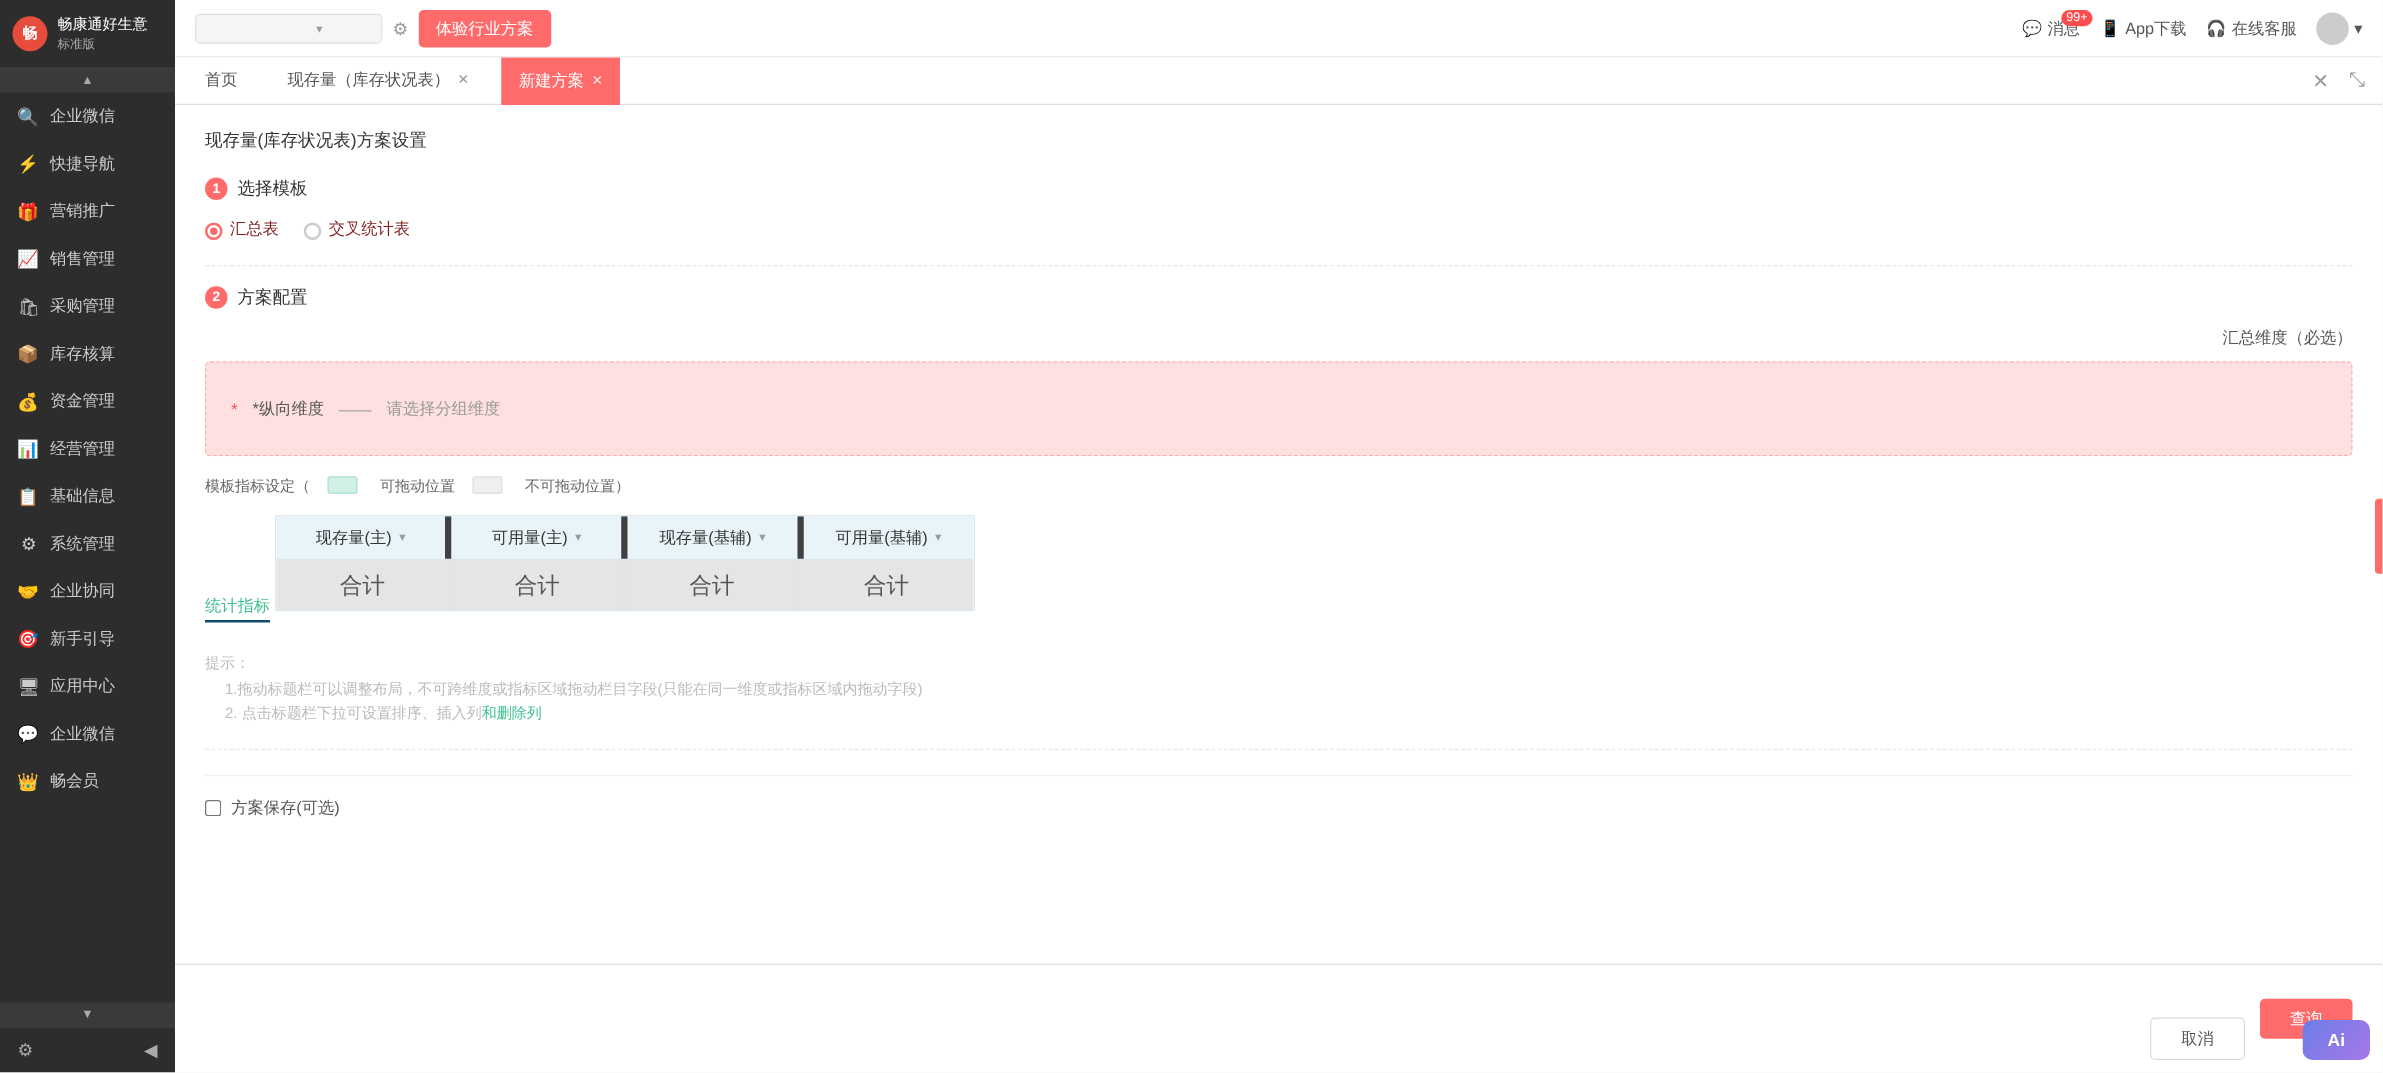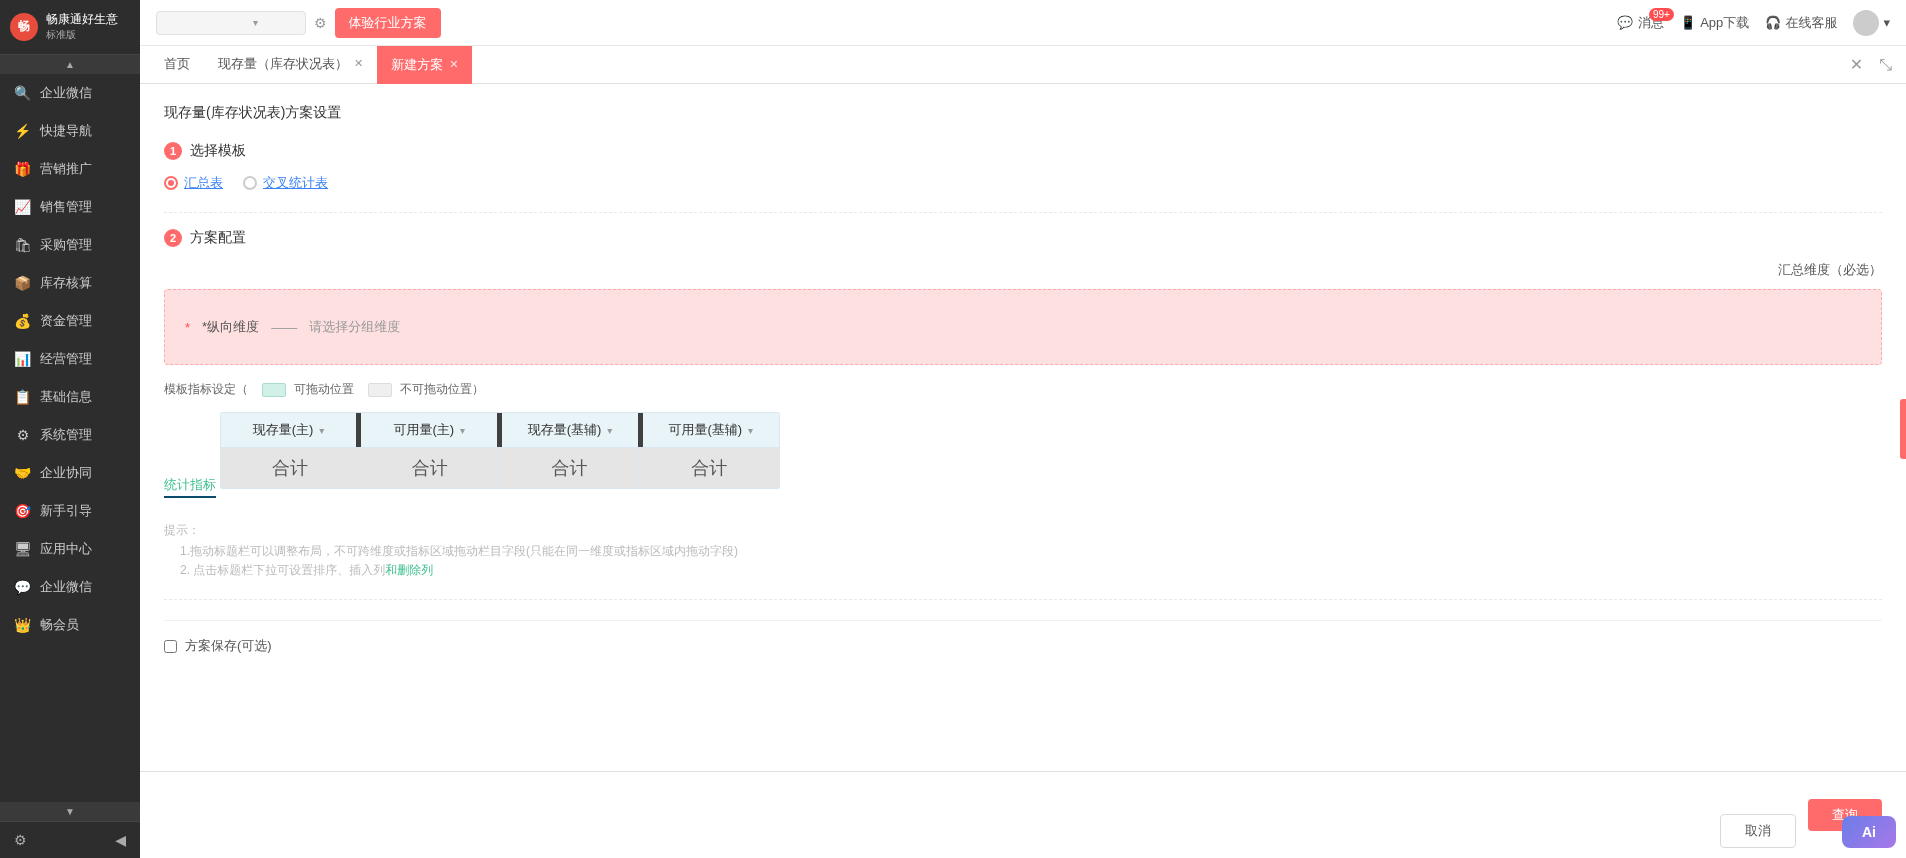--- a/index.html
+++ b/index.html
@@ -152,21 +152,21 @@
     .avatar-placeholder { width: 26px; height: 26px; background: #ccc; border-radius: 50%; }
 
     
     .tabs-bar {
       background: #fff;
       display: flex;
       align-items: center;
       border-bottom: 1px solid #e0e0e0;
       padding: 0 10px;
       height: 38px;
-      gap: 0;
+      gap: 12px;
     }
     .tab {
       display: flex;
       align-items: center;
       gap: 6px;
       padding: 0 14px;
       height: 38px;
       font-size: 13px;
       color: #555;
       cursor: pointer;
@@ -256,26 +256,25 @@
     }
 
     
     .radio-group {
       display: flex;
       gap: 20px;
       align-items: center;
     }
     .radio-item {
       display: flex;
-      align-items: center;
+      align-items: flex-end;
       gap: 6px;
       cursor: pointer;
       font-size: 13px;
-      color: #3b82f6;
-      text-decoration: underline;
+      color: #7f1d1d;
     }
     .radio-circle {
       width: 14px; height: 14px;
       border-radius: 50%;
       border: 2px solid #ccc;
       display: flex; align-items: center; justify-content: center;
     }
     .radio-circle.checked {
       border-color: #ff6b6b;
     }
@@ -311,22 +310,21 @@
     .template-indicator {
       display: flex;
       align-items: center;
       gap: 14px;
       margin-bottom: 14px;
       font-size: 12px;
       color: #666;
     }
     .indicator-item {
       display: flex;
-      align-items: center;
-      gap: 8px;
+      gap: 18px;
     }
     .indicator-box-draggable {
       width: 24px; height: 14px;
       background: #d0f0e8;
       border-radius: 2px;
       border: 1px solid #aaddd0;
     }
     .indicator-box-nondraggable {
       width: 24px; height: 14px;
       background: #efefef;

